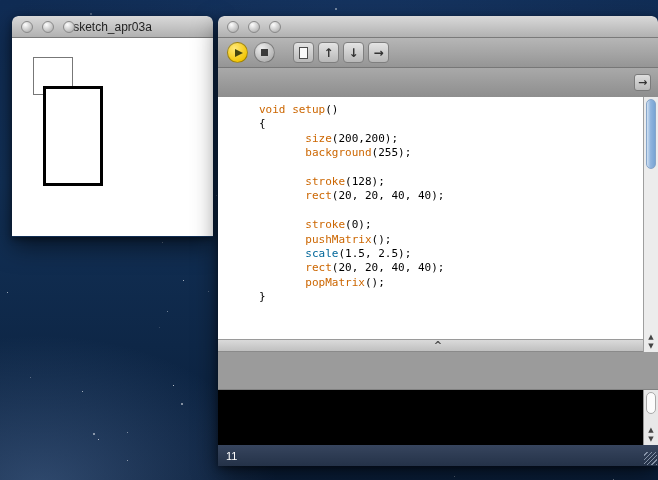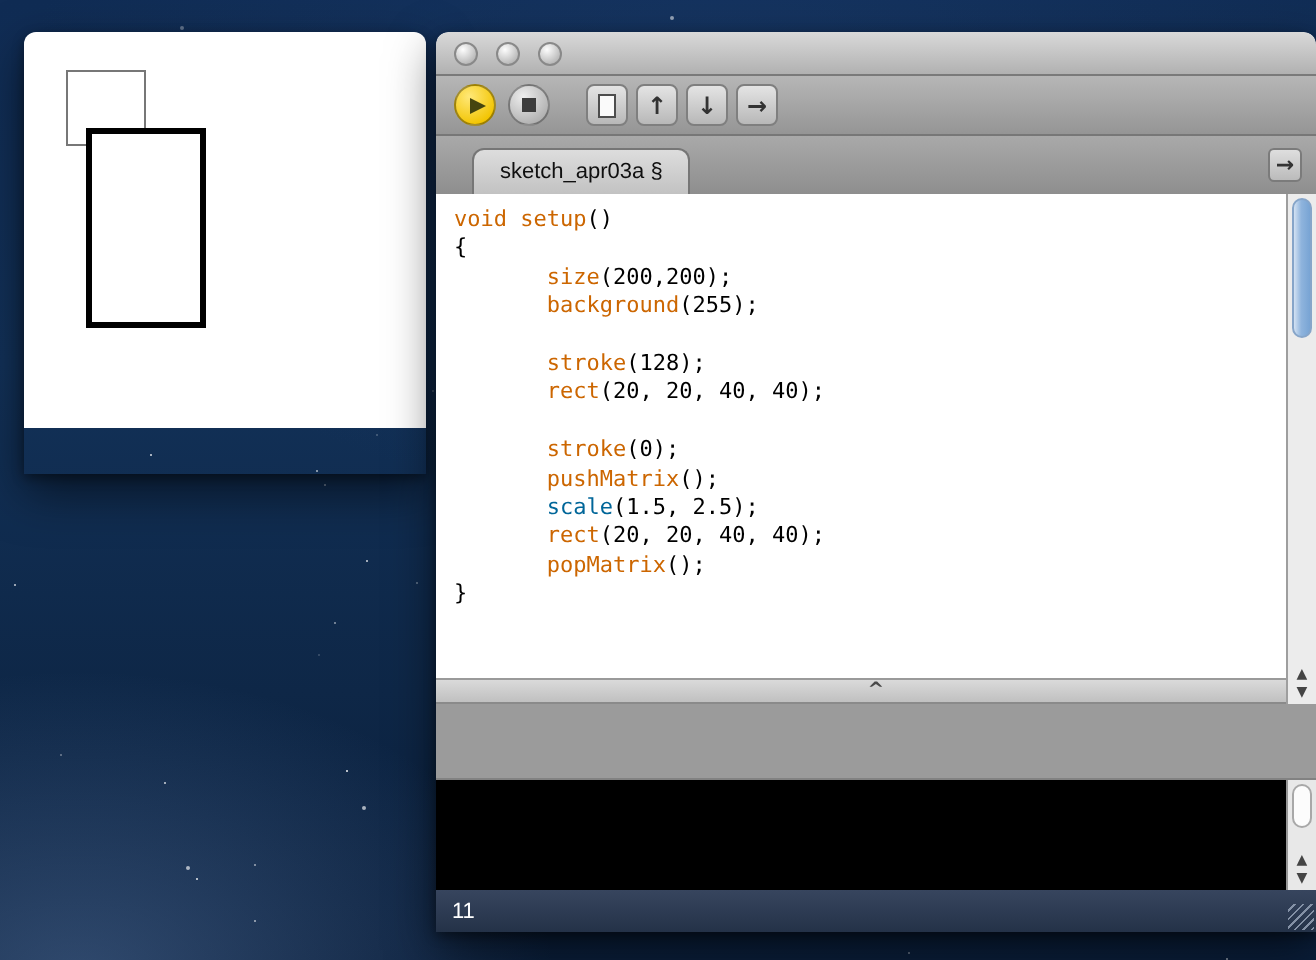--- a/index.html
+++ b/index.html
@@ -71,21 +71,21 @@
     font-size:11px; color:#101010; white-space:pre;
   }
   .tab-menu {
     position:absolute; right:7px; top:6px; width:17px; height:17px; cursor:pointer;
     border:1px solid #7b7b7b; border-radius:3px;
     background:linear-gradient(#dedede, #bbbbbb);
     display:flex; align-items:center; justify-content:center;
     font:bold 11px "DejaVu Sans", sans-serif; color:#333;
   }
 
-  .editor { position:relative; height:242px; background:#fff; overflow:hidden; }
+  .editor { position:relative; height:242px; background:#fff; overflow:hidden;padding-left:32px; }
   #code { padding:6px 0 0 9px; font:11px "DejaVu Sans Mono", monospace; line-height:14.4px; color:#000; white-space:pre; }
   .code-line { height:14.4px; }
 
   .vscroll {
     position:absolute; top:81px; right:0; width:15px; height:255px; z-index:6;
     background:#ececec; border-left:1px solid #9e9e9e;
   }
   .vthumb {
     position:absolute; top:2px; left:2px; width:10px; height:70px; border-radius:5px;
     background:linear-gradient(to right, #d3e2f3, #8fb4dd 45%, #78a4d4);
@@ -256,20 +256,28 @@
       <div class="star" style="height: 1px; width: 1px; left: 627px; top: 405px; opacity: 0.81;"></div>
       <div class="star" style="height: 1px; width: 1px; left: 75px; top: 227px; opacity: 0.84;"></div>
       <div class="star" style="height: 1px; width: 1px; left: 341px; top: 165px; opacity: 0.51;"></div>
       <div class="star" style="height: 1px; width: 1px; left: 492px; top: 139px; opacity: 0.28;"></div>
       <div class="star" style="height: 1px; width: 1px; left: 604px; top: 455px; opacity: 0.8;"></div>
       <div class="star" style="height: 1px; width: 1px; left: 321px; top: 32px; opacity: 0.24;"></div>
       <div class="star" style="height: 1px; width: 1px; left: 162px; top: 191px; opacity: 0.31;"></div>
     </div>
 
   <div class="window sketch-window">
+    <div class="titlebar">
+      <div class="lights">
+        <span class="light"></span>
+        <span class="light"></span>
+        <span class="light"></span>
+      </div>
+      <div class="wtitle">sketch_apr03a</div>
+    </div>
     <div class="canvas">
       <div class="srect" style="left: 21px; top: 19px; width: 40px; height: 38px; border: 1px solid rgb(119, 119, 119);"></div>
       <div class="srect" style="left: 31px; top: 48px; width: 60px; height: 100px; border: 3px solid rgb(0, 0, 0);"></div>
     </div>
   </div>
 
   <div class="window ide-window">
     <div class="titlebar">
       <div class="lights">
         <span class="light"></span>
@@ -295,23 +303,20 @@
         <button class="sqbtn">
           <span>↓</span>
         </button>
         <button class="sqbtn">
           <span>→</span>
         </button>
       </div>
     </div>
 
     <div class="tabbar">
-      <div class="tab">
-        <span>sketch_apr03a §</span>
-      </div>
       <button class="tab-menu">
         <span>→</span>
       </button>
     </div>
 
     <div class="editor">
       <div id="code"><div class="code-line"><span style="color: rgb(204, 102, 0);">void</span><span style="color: rgb(0, 0, 0);"> </span><span style="color: rgb(204, 102, 0);">setup</span><span style="color: rgb(0, 0, 0);">()</span></div><div class="code-line"><span style="color: rgb(0, 0, 0);">{</span></div><div class="code-line"><span style="color: rgb(0, 0, 0);">       </span><span style="color: rgb(204, 102, 0);">size</span><span style="color: rgb(0, 0, 0);">(200,200);</span></div><div class="code-line"><span style="color: rgb(0, 0, 0);">       </span><span style="color: rgb(204, 102, 0);">background</span><span style="color: rgb(0, 0, 0);">(255);</span></div><div class="code-line">&nbsp;</div><div class="code-line"><span style="color: rgb(0, 0, 0);">       </span><span style="color: rgb(204, 102, 0);">stroke</span><span style="color: rgb(0, 0, 0);">(128);</span></div><div class="code-line"><span style="color: rgb(0, 0, 0);">       </span><span style="color: rgb(204, 102, 0);">rect</span><span style="color: rgb(0, 0, 0);">(20, 20, 40, 40);</span></div><div class="code-line">&nbsp;</div><div class="code-line"><span style="color: rgb(0, 0, 0);">       </span><span style="color: rgb(204, 102, 0);">stroke</span><span style="color: rgb(0, 0, 0);">(0);</span></div><div class="code-line"><span style="color: rgb(0, 0, 0);">       </span><span style="color: rgb(204, 102, 0);">pushMatrix</span><span style="color: rgb(0, 0, 0);">();</span></div><div class="code-line"><span style="color: rgb(0, 0, 0);">       </span><span style="color: rgb(0, 102, 153);">scale</span><span style="color: rgb(0, 0, 0);">(1.5, 2.5);</span></div><div class="code-line"><span style="color: rgb(0, 0, 0);">       </span><span style="color: rgb(204, 102, 0);">rect</span><span style="color: rgb(0, 0, 0);">(20, 20, 40, 40);</span></div><div class="code-line"><span style="color: rgb(0, 0, 0);">       </span><span style="color: rgb(204, 102, 0);">popMatrix</span><span style="color: rgb(0, 0, 0);">();</span></div><div class="code-line"><span style="color: rgb(0, 0, 0);">}</span></div></div>
     </div>
 
     <div class="splitter">

